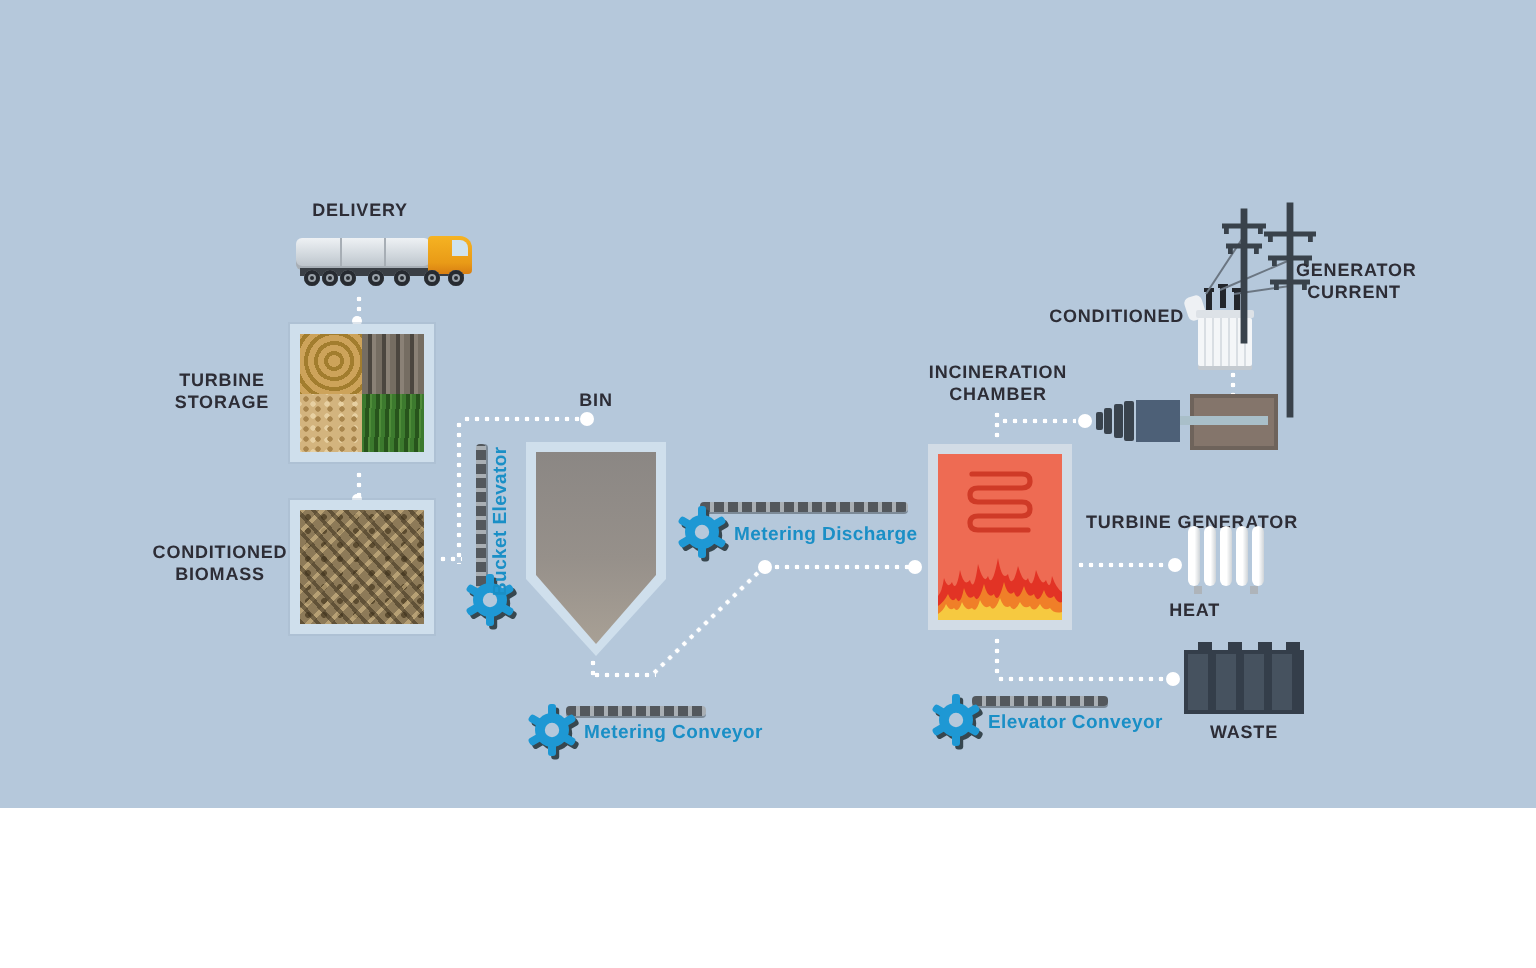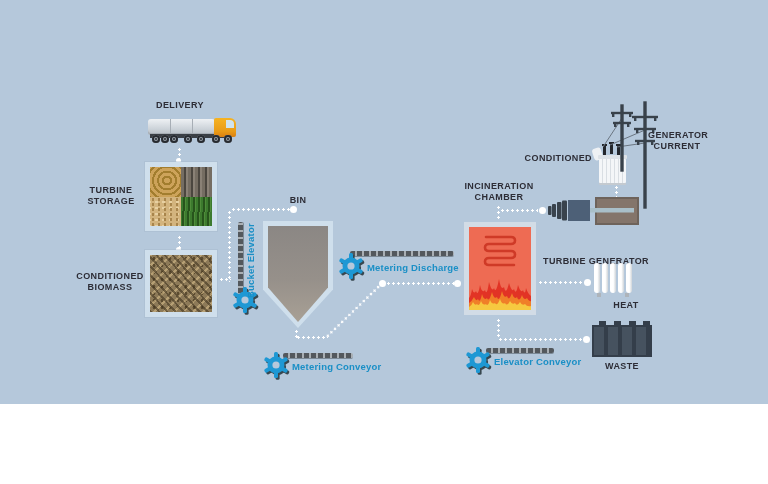--- a/index.html
+++ b/index.html
@@ -350,21 +350,21 @@
 
   <div class="abs" style="left:594px;top:263px;width:38px;height:34px;">
     <div class="fin" style="left:0px;"></div>
     <div class="fin" style="left:8px;"></div>
     <div class="fin" style="left:16px;"></div>
     <div class="fin" style="left:24px;"></div>
     <div class="fin" style="left:32px;"></div>
     <div class="fin-foot" style="left:3px;"></div>
     <div class="fin-foot" style="left:31px;"></div>
   </div>
-  <div class="lbl" style="left:601px;top:300px;width:50px;">HEAT</div>
+  <div class="lbl" style="left:560px;top:300px;width:50px;text-align:right;">HEAT</div>
 
   <div class="abs" style="left:592px;top:321px;width:60px;height:36px;">
     <div class="waste-post" style="left:7px;top:0;"></div>
     <div class="waste-post" style="left:22px;top:0;"></div>
     <div class="waste-post" style="left:37px;top:0;"></div>
     <div class="waste-post" style="left:51px;top:0;"></div>
     <div class="waste-body" style="left:0;top:4px;width:60px;height:32px;"></div>
   </div>
   <div class="lbl" style="left:596px;top:361px;width:52px;">WASTE</div>
 

